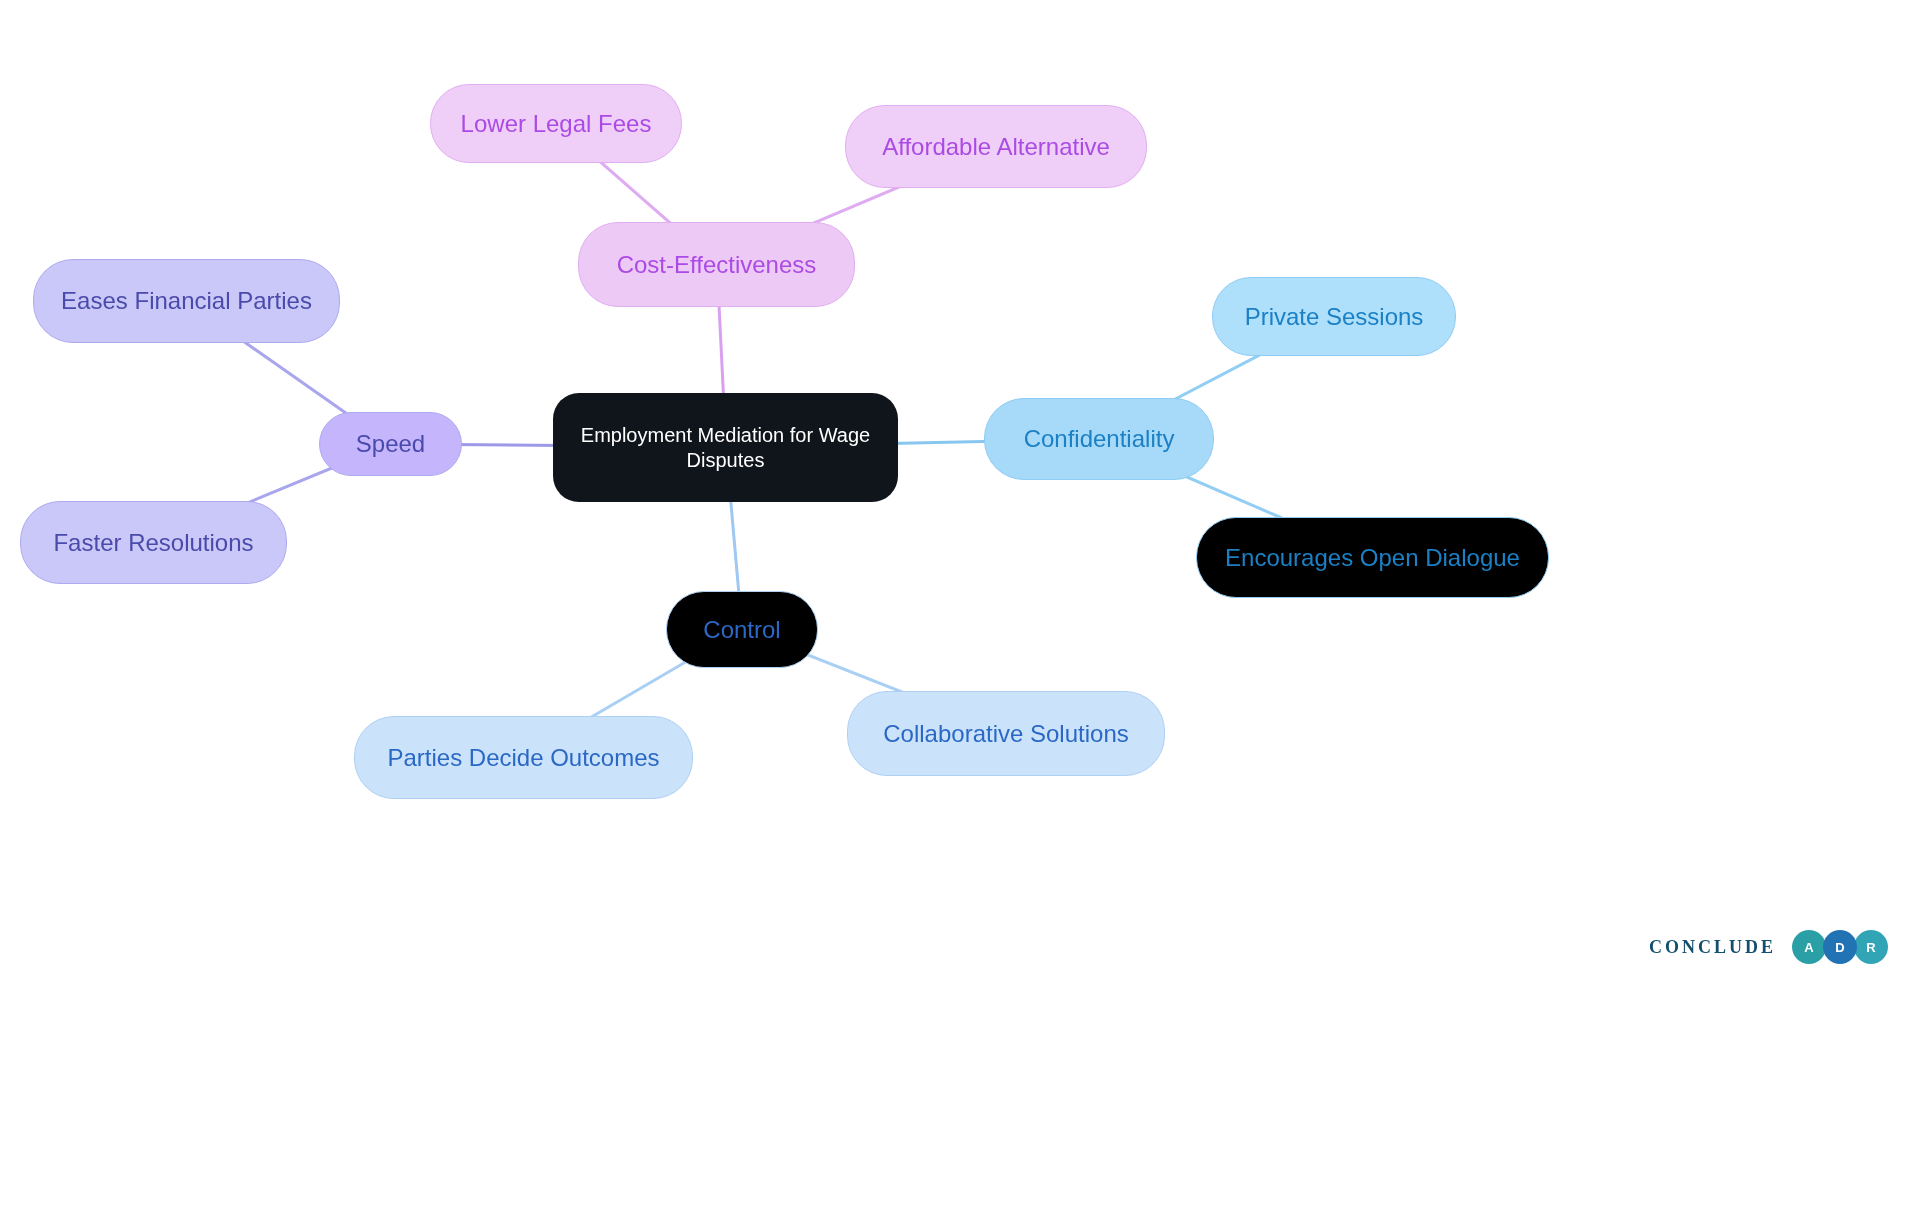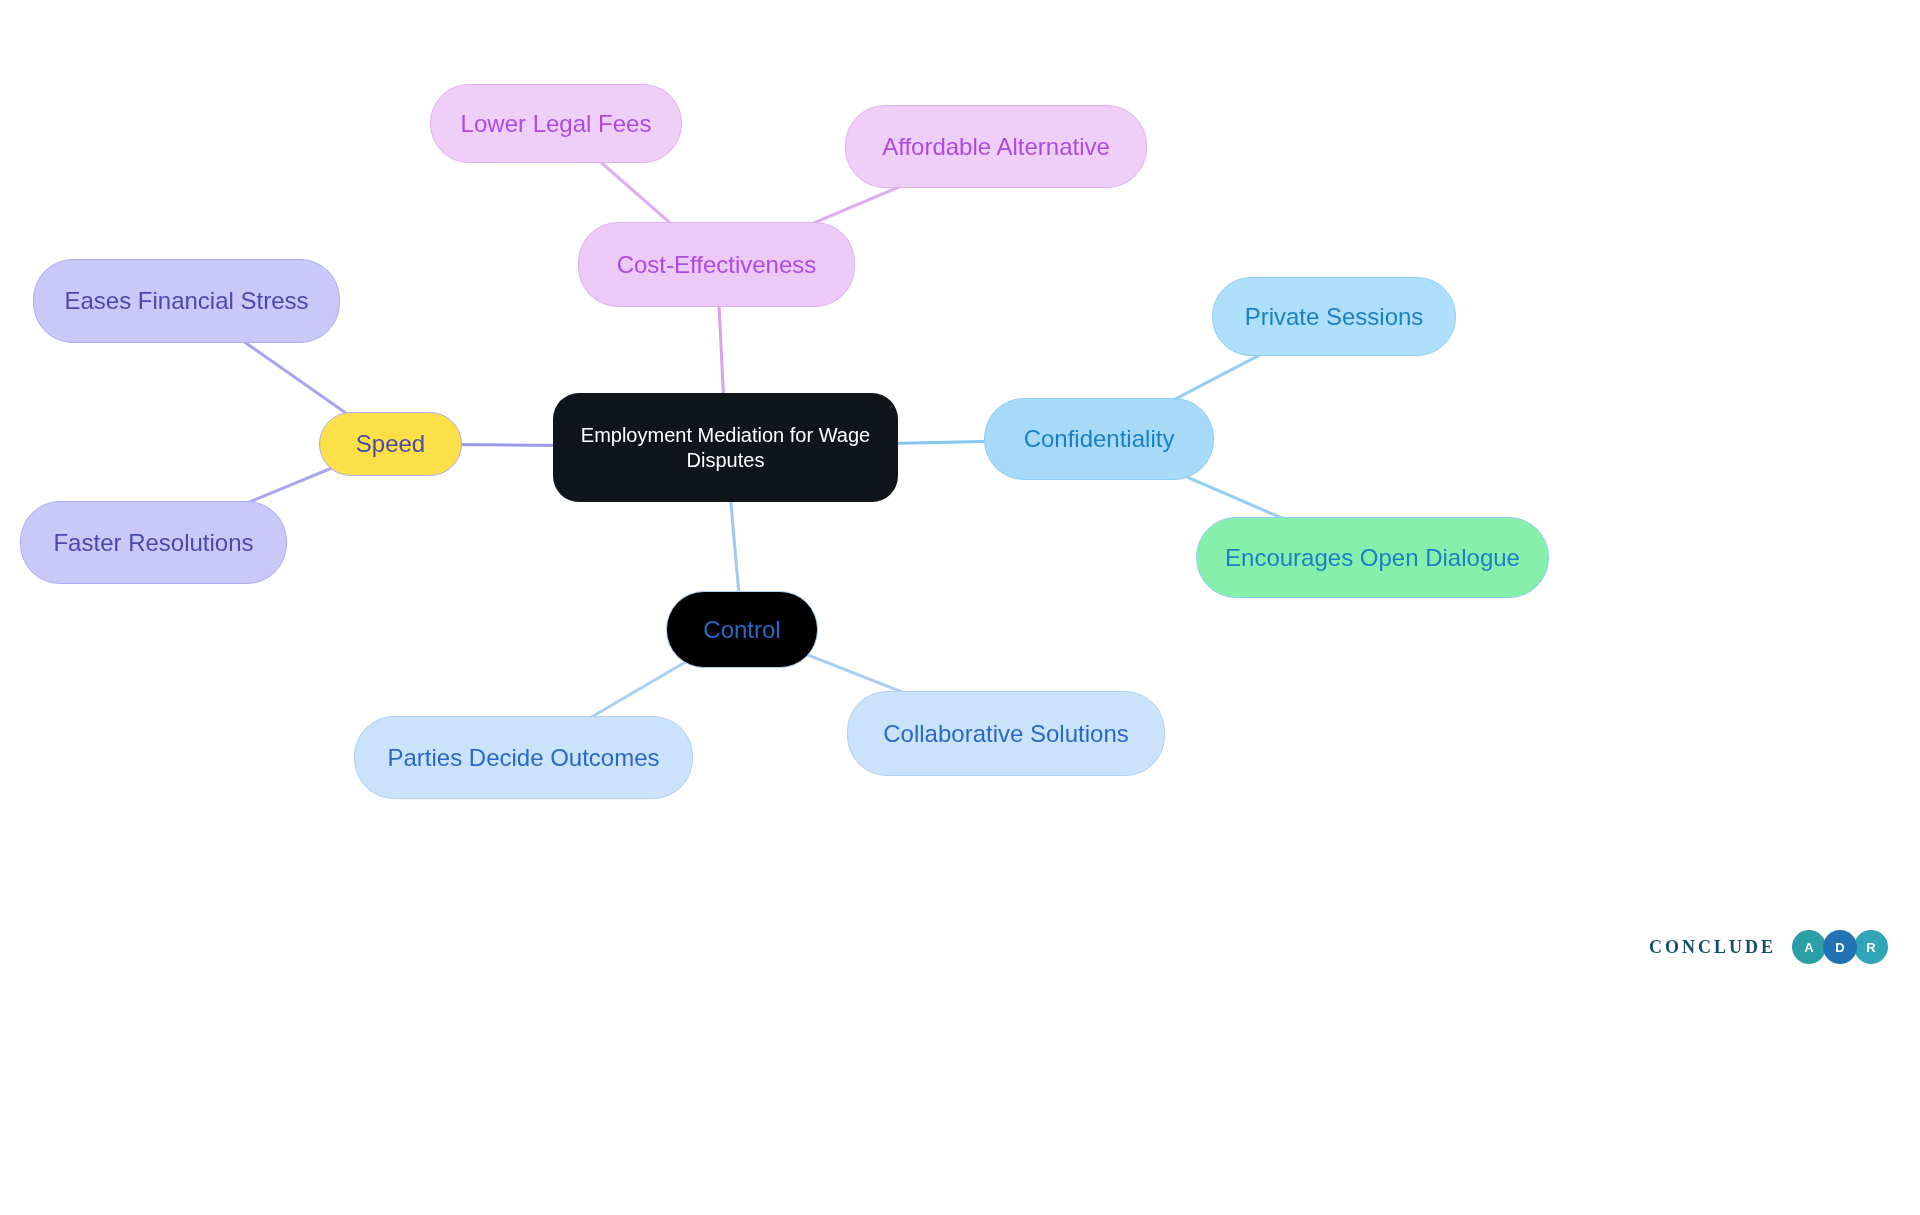--- a/index.html
+++ b/index.html
@@ -42,30 +42,30 @@
   }
   .node-root .label { max-width: 300px; }
 
   
   .branch-cost      { background: #edc9f6; border: 1.5px solid #e2aef2; color: #ab4be4; }
   .node-cost        { left: 578px; top: 222px; width: 277px; height: 85px; border-radius: 40px; }
   .node-lower       { left: 430px; top: 84px;  width: 252px; height: 79px; border-radius: 39px; background:#efcff8; }
   .node-affordable  { left: 845px; top: 105px; width: 302px; height: 83px; border-radius: 40px; background:#efcff8; }
 
   
-  .branch-speed     { background: #fde047; border: 1.5px solid #aeaaf0; color: #4a4aab; }
+  .branch-speed     { background: #c4b5fd; border: 1.5px solid #aeaaf0; color: #4a4aab; }
   .node-speed       { left: 319px; top: 412px; width: 143px; height: 64px; border-radius: 32px; }
   .node-eases       { left: 33px;  top: 259px; width: 307px; height: 84px; border-radius: 40px; background:#cac8f8; }
   .node-faster      { left: 20px;  top: 501px; width: 267px; height: 83px; border-radius: 40px; background:#cac8f8; }
 
   
   .branch-confid    { background: #a7d9f8; border: 1.5px solid #8fccf4; color: #1b80c4; }
   .node-confid      { left: 984px;  top: 398px; width: 230px; height: 82px; border-radius: 40px; }
   .node-private     { left: 1212px; top: 277px; width: 244px; height: 79px; border-radius: 39px; background:#aedffb; }
-  .node-dialogue    { left: 1196px; top: 517px; width: 353px; height: 81px; border-radius: 40px; background:#86efac; }
+  .node-dialogue    { left: 1196px; top: 517px; width: 353px; height: 81px; border-radius: 40px; background:#000000; }
 
   
   .branch-control   { background: #000000; border: 1.5px solid #aed0f3; color: #2b68c6; }
   .node-control     { left: 666px; top: 591px; width: 152px; height: 77px; border-radius: 38px; }
   .node-parties     { left: 354px; top: 716px; width: 339px; height: 83px; border-radius: 40px; background:#cbe3fa; }
   .node-collab      { left: 847px; top: 691px; width: 318px; height: 85px; border-radius: 40px; background:#cbe3fa; }
 
   
   .logo {
     position: absolute;
@@ -134,21 +134,21 @@
     <span class="label">Affordable Alternative</span>
   </div>
   <div class="node branch-cost node-lower">
     <span class="label">Lower Legal Fees</span>
   </div>
 
   <div class="node branch-speed node-speed">
     <span class="label">Speed</span>
   </div>
   <div class="node branch-speed node-eases">
-    <span class="label">Eases Financial Stress</span>
+    <span class="label">Eases Financial Parties</span>
   </div>
   <div class="node branch-speed node-faster">
     <span class="label">Faster Resolutions</span>
   </div>
 
   <div class="node branch-confid node-confid">
     <span class="label">Confidentiality</span>
   </div>
   <div class="node branch-confid node-private">
     <span class="label">Private Sessions</span>

